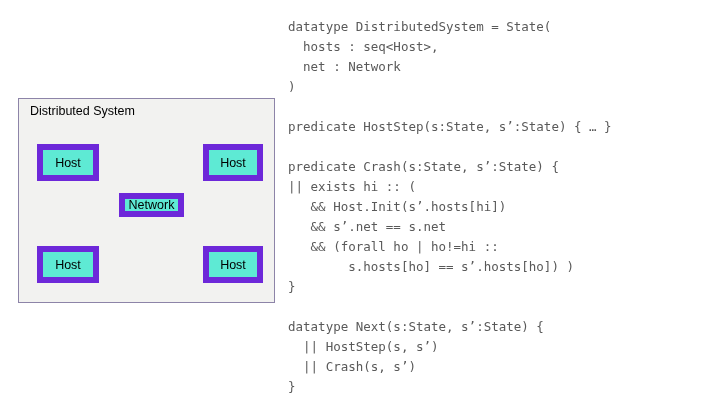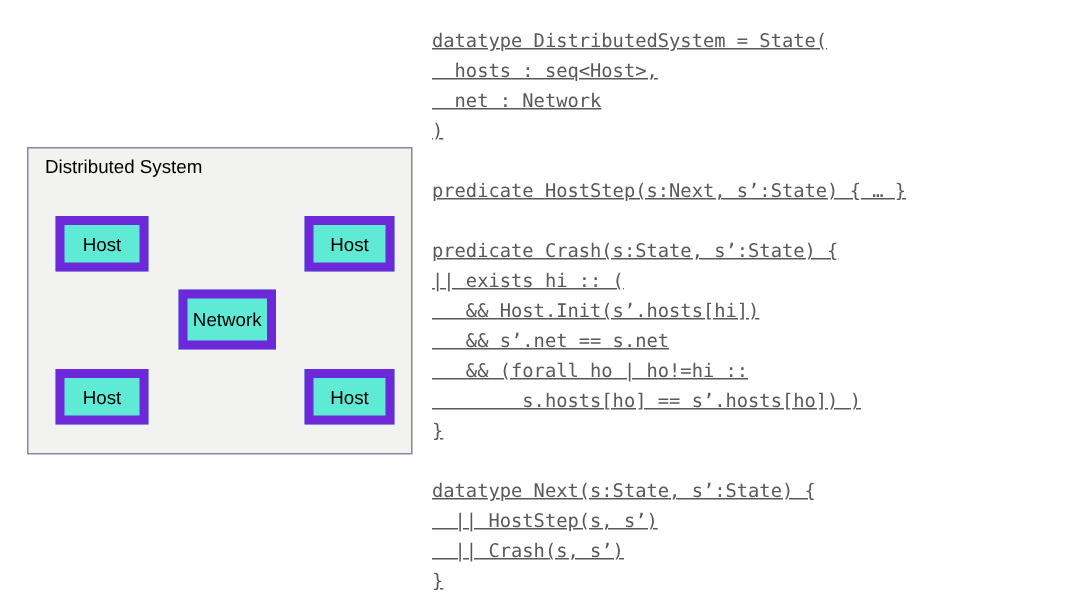--- a/index.html
+++ b/index.html
@@ -45,39 +45,38 @@
     display: flex;
     align-items: center;
     justify-content: center;
     font-family: "Liberation Sans", sans-serif;
     font-size: 12.5px;
     color: #000000;
     white-space: nowrap;
   }
   #host-top-left    { left: 18px;  top: 45px;  width: 62px; height: 37px; }
   #host-top-right   { left: 184px; top: 45px;  width: 60px; height: 37px; }
-  #network-node     { left: 100px; top: 94px;  width: 65px; height: 40px; }
+  #network-node     { left: 100px; top: 94px;  width: 65px; height: 24px; }
   #host-bottom-left { left: 18px;  top: 147px; width: 62px; height: 37px; }
   #host-bottom-right{ left: 184px; top: 147px; width: 60px; height: 37px; }
 
   
   #code-panel {
     position: absolute;
     left: 288px;
     top: 17px;
     width: 424px;
   }
   .code-block {
     font-family: "DejaVu Sans Mono", "Liberation Mono", monospace;
     font-size: 12.5px;
     line-height: 20px;
     color: #595959;
     white-space: pre;
     letter-spacing: 0px;
-    text-decoration: underline;
   }
   #block-datatype   { margin: 0; }
   #block-hoststep   { margin: 20px 0 0 0; }
   #block-crash      { margin: 20px 0 2px 0; }
   #block-next       { margin: 20px 0 0 0; }
 </style>
 </head>
 <body>
 
 <div id="diagram-panel">
@@ -95,21 +94,21 @@
   <div class="node-box" id="host-bottom-right">Host</div>
 </div>
 
 <div id="code-panel">
 
   <pre class="code-block" id="block-datatype">datatype DistributedSystem = State(
   hosts : seq&lt;Host&gt;,
   net : Network
 )</pre>
 
-  <pre class="code-block" id="block-hoststep">predicate HostStep(s:Next, s’:State) { … }</pre>
+  <pre class="code-block" id="block-hoststep">predicate HostStep(s:State, s’:State) { … }</pre>
 
   <pre class="code-block" id="block-crash">predicate Crash(s:State, s’:State) {
 || exists hi :: (
    &amp;&amp; Host.Init(s’.hosts[hi])
    &amp;&amp; s’.net == s.net
    &amp;&amp; (forall ho | ho!=hi ::
         s.hosts[ho] == s’.hosts[ho]) )
 }</pre>
 
   <pre class="code-block" id="block-next">datatype Next(s:State, s’:State) {

